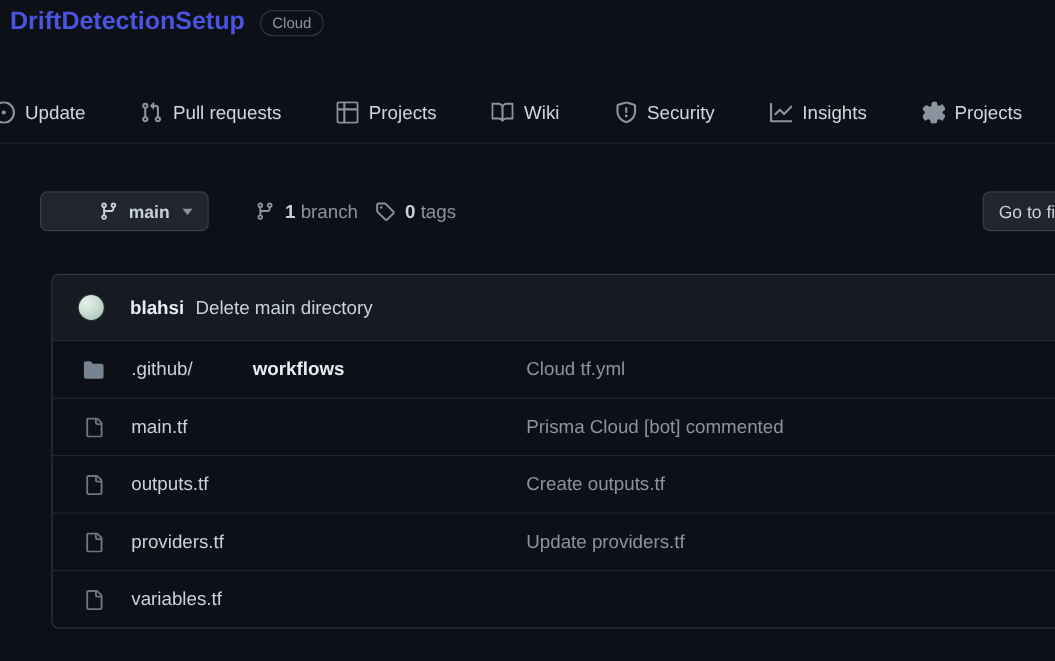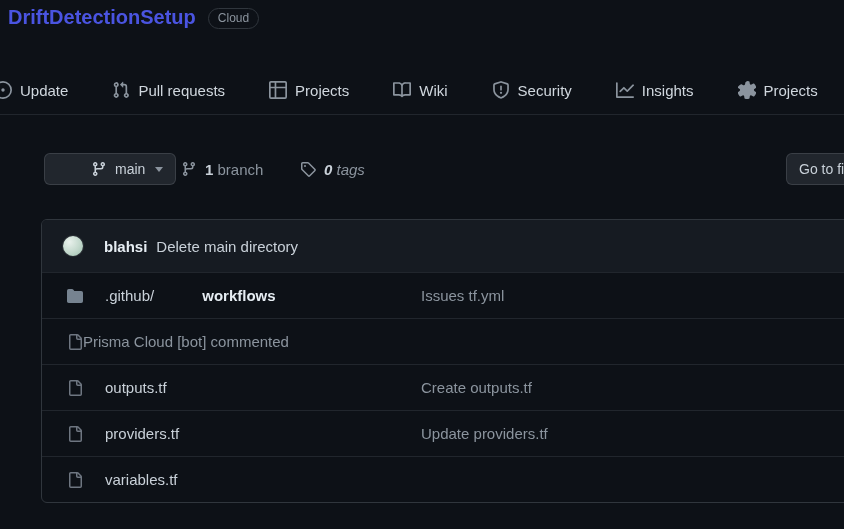--- a/index.html
+++ b/index.html
@@ -24,30 +24,30 @@
   .nav{position:absolute; left:-6px; top:70px; height:40px; display:flex; align-items:center; gap:44px;}
   .nav-item{display:flex; align-items:center; gap:8px; font-size:15px; color:#d0d7de;
             text-decoration:none; cursor:pointer; white-space:nowrap;}
   .nav-icon{width:18px; height:18px; fill:var(--icon_muted); flex:none;}
   .nav-border{position:absolute; left:0; right:0; top:114px; height:1px; background:var(--row_border);}
 
   
   .btn{display:flex; align-items:center; gap:8px; height:32px; padding:0 12px;
        background:var(--button_bg); border:1px solid var(--button_border); border-radius:6px;
        font-size:14px; color:var(--text); cursor:pointer; white-space:nowrap;}
-  .branch-btn{position:absolute; left:44px; top:153px; font-weight:400;padding-left:46px;}
+  .branch-btn{position:absolute; left:32px; top:153px; font-weight:700;padding-left:46px;}
   .btn .small-icon{width:16px; height:16px; fill:var(--text); flex:none;}
   .caret{width:0; height:0; border-left:4px solid transparent; border-right:4px solid transparent;
          border-top:5px solid var(--muted); margin-left:2px;}
   .meta-link{position:absolute; top:153px; height:32px; display:flex; align-items:center; gap:8px;
              font-size:15px; color:var(--muted); text-decoration:none; cursor:pointer;}
   .meta-link .small-icon{width:16px; height:16px; fill:var(--icon_muted); flex:none;}
   .meta-link b{color:var(--text); font-weight:700;}
-  .branches-link{left:181px;align-items:center;}
-  .tags-link{left:300px;font-style:italic;}
+  .branches-link{left:204px;align-items:center;}
+  .tags-link{left:300px;}
   .goto-btn{position:absolute; left:786px; top:153px; font-weight:500;}
 
   
   .file-table{position:absolute; left:41px; top:219px; width:830px;
               border:1px solid var(--border); border-radius:6px; overflow:hidden;}
   .commit-bar{display:flex; align-items:center; height:52px; background:var(--panel_bg);
               padding-left:21px; gap:9px; font-size:15px;}
   .avatar{width:20px; height:20px; border-radius:50%; flex:none; cursor:pointer;
           background:radial-gradient(circle at 32% 30%, #e9f1ec 0%, #c2d8cc 55%, #9dbfae 100%);
           box-shadow:0 0 0 1px rgba(255,255,255,0.08);}
@@ -191,27 +191,28 @@
       <span class="avatar"></span>
       <a class="commit-author">blahsi</a>
       <a class="commit-title">Delete main directory</a>
     </div>
 
     <div class="file-row">
       <svg class="row-icon folder">
           <use href="#i-folder"></use>
         </svg>
       <a class="file-name"><span>.github/</span><span class="seg-bold">workflows</span></a>
-      <a class="commit-msg">Issues tf.yml</a>
-    </div>
-
-    <div class="file-row">
-      <svg class="row-icon file">
-          <use href="#i-file"></use>
-        </svg>
+      <a class="commit-msg">Cloud tf.yml</a>
+    </div>
+
+    <div class="file-row">
+      <svg class="row-icon file">
+          <use href="#i-file"></use>
+        </svg>
+      <a class="file-name"><span></span><span>main.tf</span></a>
       <a class="commit-msg">Prisma Cloud [bot] commented</a>
     </div>
 
     <div class="file-row">
       <svg class="row-icon file">
           <use href="#i-file"></use>
         </svg>
       <a class="file-name"><span></span><span>outputs.tf</span></a>
       <a class="commit-msg">Create outputs.tf</a>
     </div>

